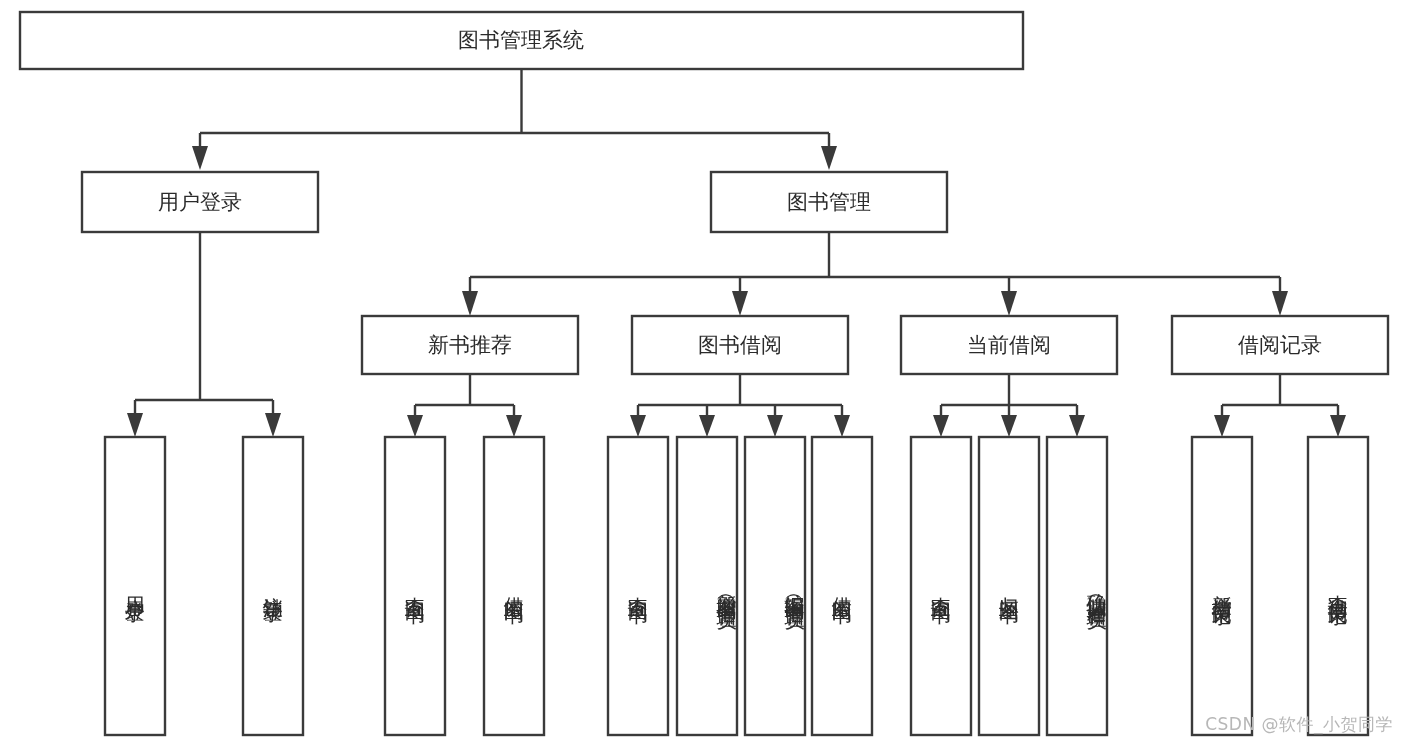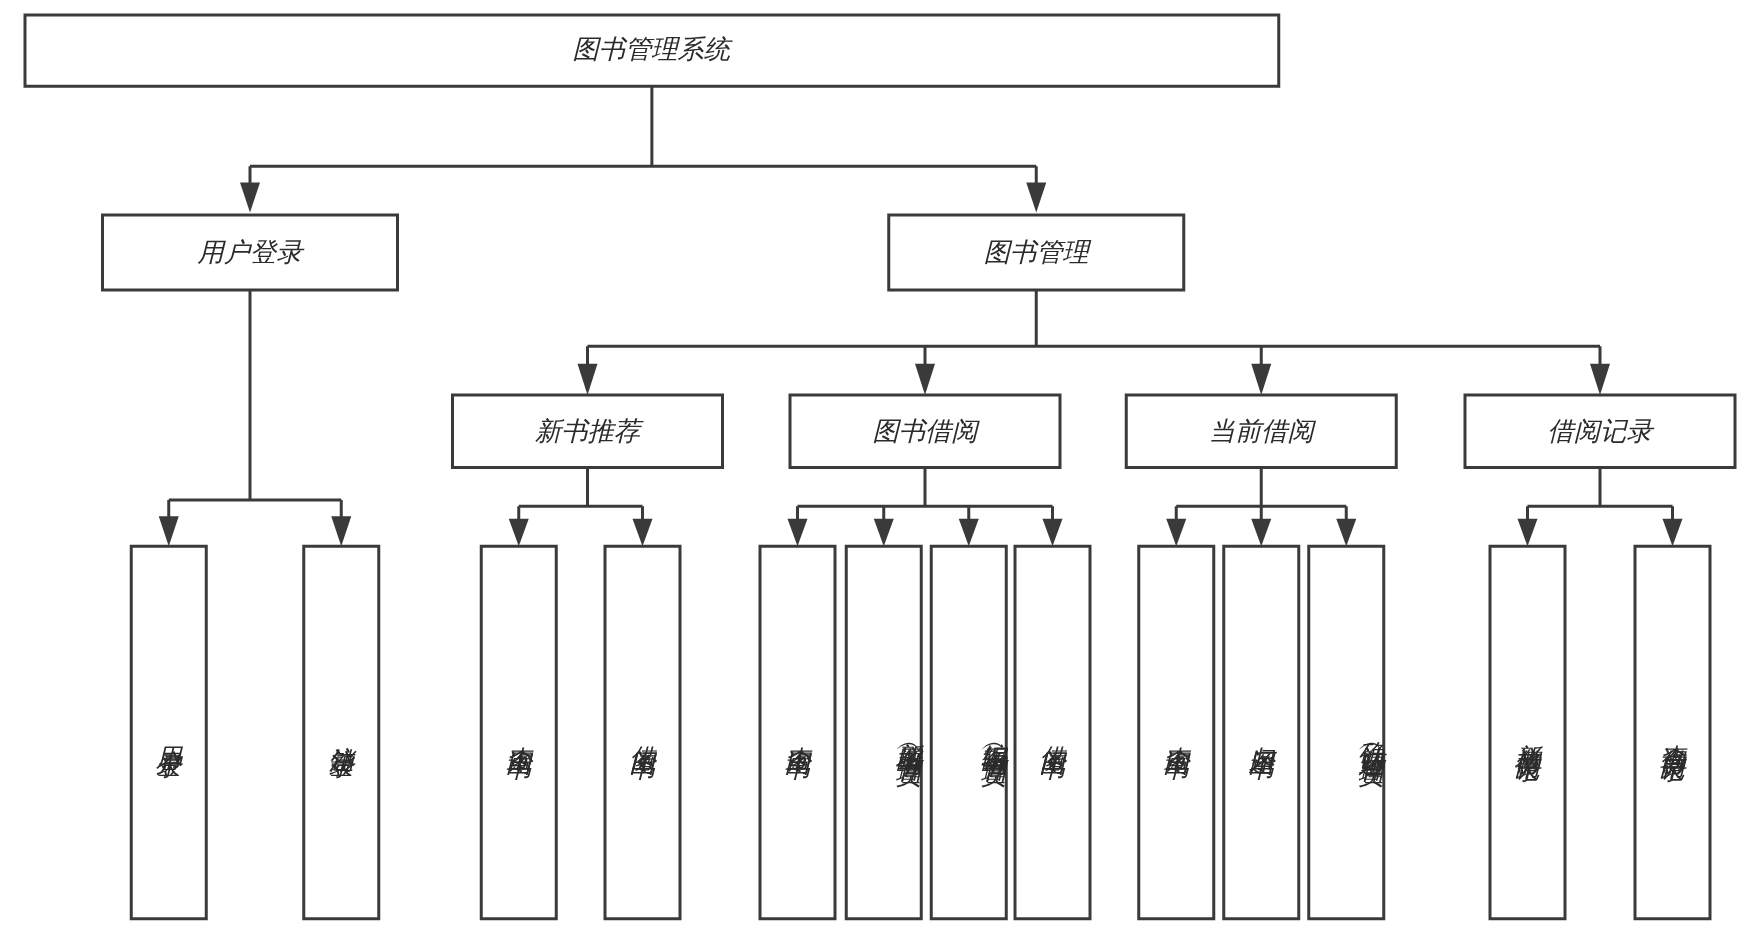--- a/index.html
+++ b/index.html
@@ -11,21 +11,20 @@
     width: 1405px;
     height: 747px;
     font-family: "DejaVu Sans", "Liberation Sans", sans-serif;
     overflow: hidden;
   }
   #diagram-root {
     position: relative;
     width: 1405px;
     height: 742px;
     background: #ffffff;
-    font-style: italic;
   }
   svg#tree-svg {
     position: absolute;
     left: 0;
     top: 0;
     width: 1405px;
     height: 747px;
     display: block;
   }
   .node-box {
@@ -217,14 +216,15 @@
   <div class="leaf-label" style="left:608px; top:437px; width:60px; height:298px;">查询图书</div>
   <div class="leaf-label" style="left:677px; top:437px; width:60px; height:298px; align-items:flex-start; padding-top:6px; box-sizing:border-box;">新增图书（管理员）</div>
   <div class="leaf-label" style="left:745px; top:437px; width:60px; height:298px; align-items:flex-start; padding-top:6px; box-sizing:border-box;">编辑图书（管理员）</div>
   <div class="leaf-label" style="left:812px; top:437px; width:60px; height:298px;">借阅图书</div>
   <div class="leaf-label" style="left:911px; top:437px; width:60px; height:298px;">查询图书</div>
   <div class="leaf-label" style="left:979px; top:437px; width:60px; height:298px;">归还图书</div>
   <div class="leaf-label" style="left:1047px; top:437px; width:60px; height:298px; align-items:flex-start; padding-top:6px; box-sizing:border-box;">确认归还（管理员）</div>
   <div class="leaf-label" style="left:1192px; top:437px; width:60px; height:298px;">新增借阅记录</div>
   <div class="leaf-label" style="left:1308px; top:437px; width:60px; height:298px;">查询借阅记录</div>
 
+  <div class="watermark">CSDN @软件_小贺同学</div>
 
 </div>
 
 </body></html>

